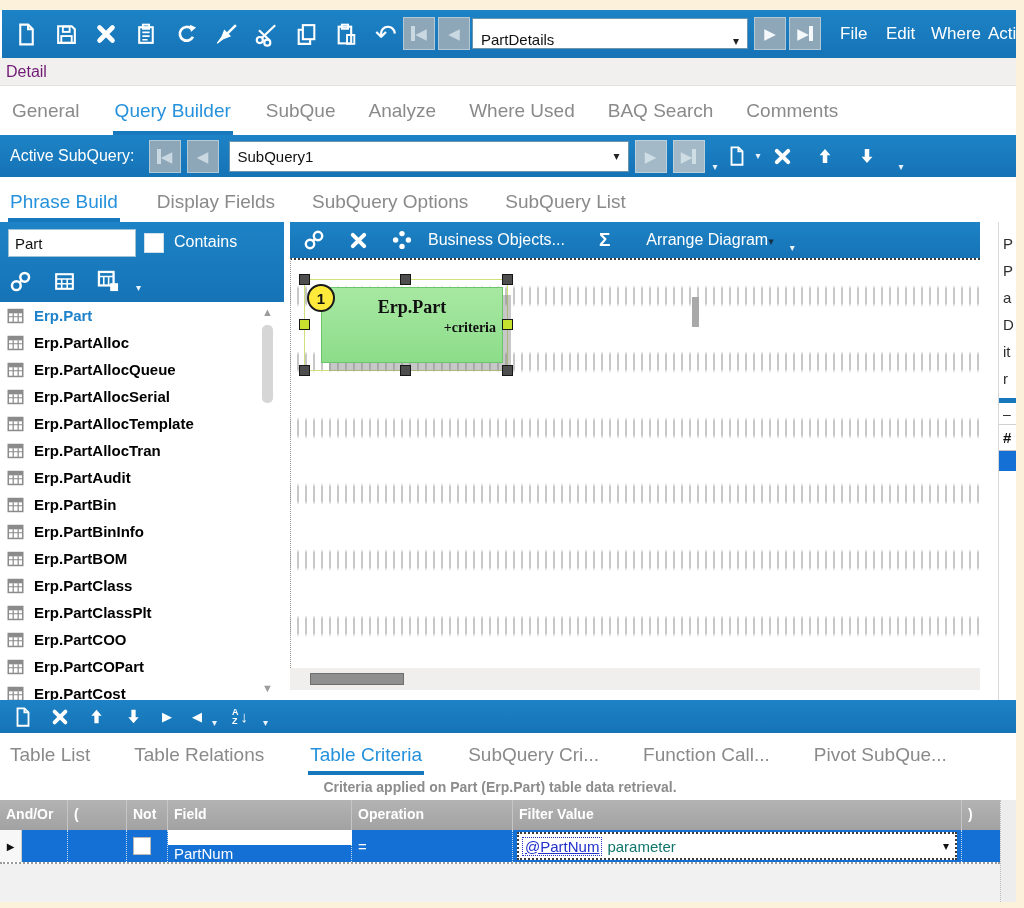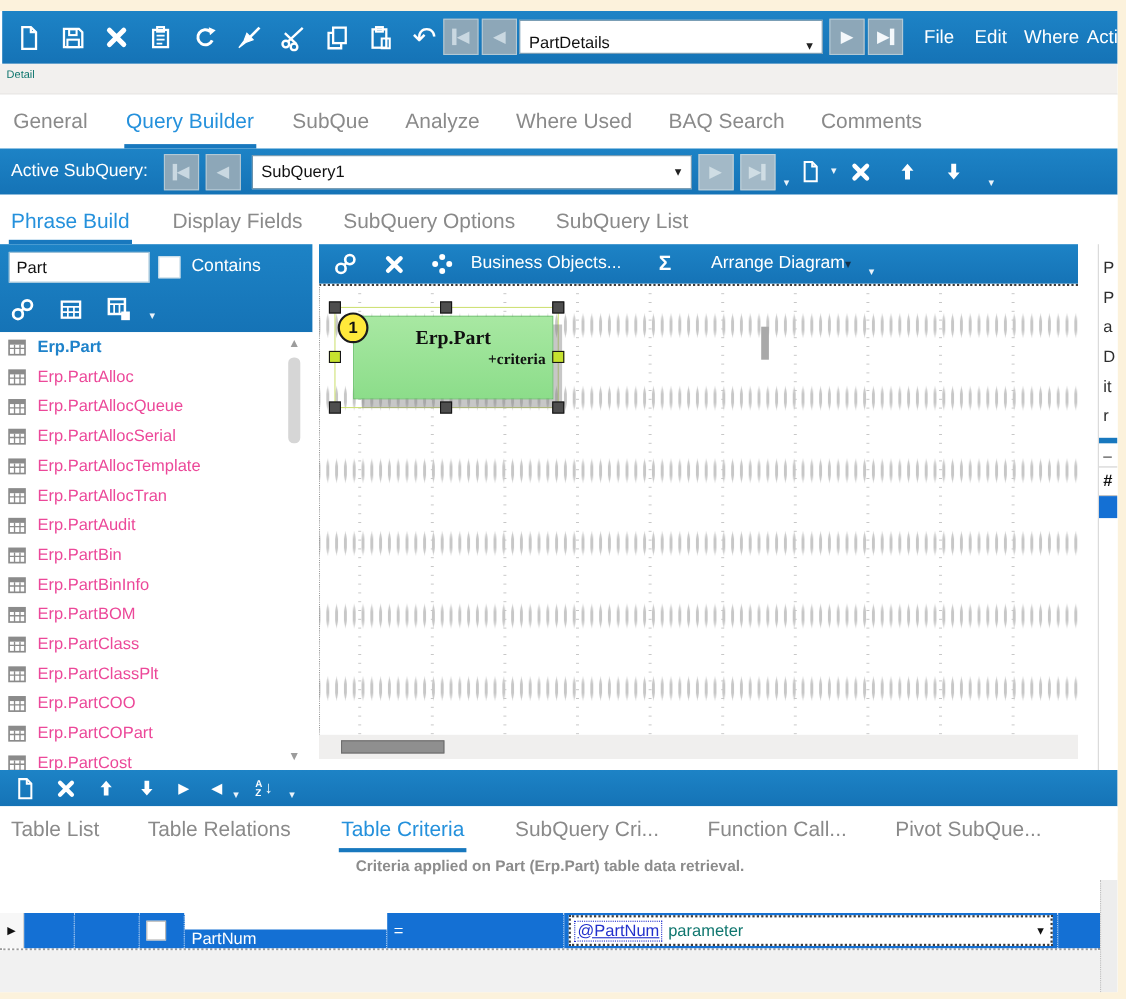--- a/index.html
+++ b/index.html
@@ -25,21 +25,21 @@
   .navbtn.bright .bar { background:#f4f8fb; }
   .combo { background:#fff; border:1px solid #6d94ad; height:31px; display:flex; align-items:center; padding:0 8px; cursor:pointer; }
   .combo .cval { font-size:15px; color:#111; flex:1; }
   .combo .ccaret { color:#222; font-size:12px; }
   .tt-combo { position:absolute; left:470px; top:8px; width:276px;align-items:flex-end; }
   .menu { position:absolute; top:0; height:48px; }
   .menu-item { position:absolute; top:0; height:48px; display:flex; align-items:center; color:#ffffff; font-size:17px; cursor:pointer; white-space:nowrap; }
 
   
   .detail-bar { position:absolute; left:0; top:48px; width:1016px; height:28px; background:#f2f0ee; border-bottom:1px solid #e3e1df; }
-  .detail-bar span { display:block; padding:5px 0 0 6px; font-size:10px; color:#0f766e; }
+  .detail-bar span { display:block; padding:5px 0 0 6px; font-size:16px; color:#701a75; }
 
   
   .tabrow { position:absolute; display:flex; align-items:flex-end; background:#fff; }
   .tab { font-size:19px; color:#8a8a8a; padding-bottom:9px; cursor:pointer; white-space:nowrap; border-bottom:4px solid transparent; }
   .tab.active { color:#2591dc; border-bottom-color:#1878be; padding-left:2px; padding-right:2px; }
   .main-tabs { left:0; top:76px; width:1016px; height:49px; gap:33px; padding-left:12px; }
   .sub-tabs { left:0; top:167px; width:1016px; height:45px; gap:37px; padding-left:8px; }
   .b-tabs { left:0; top:723px; width:1016px; height:42px; gap:44px; padding-left:10px; }
   .b-tabs .tab, .sub-tabs .tab { padding-bottom:5px; }
 
@@ -60,21 +60,21 @@
   
   .left-panel { position:absolute; left:0; top:0; width:284px; height:478px; }
   .lp-header { position:absolute; left:0; top:0; width:284px; height:80px; }
   .lp-input { position:absolute; left:8px; top:7px; width:128px; height:28px; border:1px solid #9fc2d8; font-size:15px; color:#111; padding:0 6px; font-family:"Liberation Sans",sans-serif; background:#fff; }
   .lp-check { position:absolute; left:144px; top:11px; width:20px; height:20px; background:#fff; border:1px solid #cfe0ea; cursor:pointer; }
   .lp-contains { position:absolute; left:174px; top:11px; color:#fff; font-size:16px; }
   .lp-icons { position:absolute; left:4px; top:42px; display:flex; align-items:center; gap:12px; }
   .lp-icons .toolbtn { width:32px; height:34px; color:#fff; }
   .lp-list { position:absolute; left:0; top:80px; width:284px; height:398px; background:#fff; overflow:hidden; }
   .lp-item { display:flex; align-items:center; height:27px; padding-left:7px; gap:10px; cursor:pointer; }
-  .lp-item .lbl { font-size:15px; color:#ec4899; }
+  .lp-item .lbl { font-size:15px; color:#000000;font-weight:bold; }
   .lp-item.sel .lbl { color:#1e82ca; font-weight:bold; }
   .lp-scroll { position:absolute; right:9px; top:3px; width:15px; height:390px; }
   .lp-scroll .sarr { position:absolute; left:0; width:15px; height:14px; color:#9c9c9c; font-size:11px; text-align:center; line-height:14px; cursor:pointer; }
   .lp-scroll .sthumb { position:absolute; left:2px; top:20px; width:11px; height:78px; background:#d6d6d6; border-radius:5px; cursor:pointer; }
 
   
   .canvas-col { position:absolute; left:290px; top:0; width:690px; height:566px; }
   .d-toolbar { position:absolute; left:0; top:0; width:690px; height:36px; display:flex; align-items:center; gap:4px; padding-left:4px; }
   .d-toolbar .toolbtn { width:40px; height:32px; color:#fff; }
   .d-toolbar .dlabel { color:#fff; font-size:16px; margin:0 12px 0 2px; cursor:pointer; white-space:nowrap; }
@@ -584,20 +584,29 @@
       <div class="tab">Table List</div>
       <div class="tab">Table Relations</div>
       <div class="tab active">Table Criteria</div>
       <div class="tab">SubQuery Cri...</div>
       <div class="tab">Function Call...</div>
       <div class="tab">Pivot SubQue...</div>
     </div>
 
     <div class="caption">Criteria applied on Part (Erp.Part)  table data retrieval.</div>
 
+    <div class="grid-header">
+      <div class="gh-cell gh-andor">And/Or</div>
+      <div class="gh-cell gh-open">(</div>
+      <div class="gh-cell gh-not">Not</div>
+      <div class="gh-cell gh-field">Field</div>
+      <div class="gh-cell gh-op">Operation</div>
+      <div class="gh-cell gh-fv">Filter Value</div>
+      <div class="gh-cell gh-close">)</div>
+    </div>
 
     <div class="grid-row">
       <div class="gr-sel">
           <span>▶</span>
         </div>
       <div class="gr-cell w-andor"></div>
       <div class="gr-cell w-open"></div>
       <div class="gr-cell w-not" style="padding-left:0;">
           <div class="not-check"></div>
         </div>

